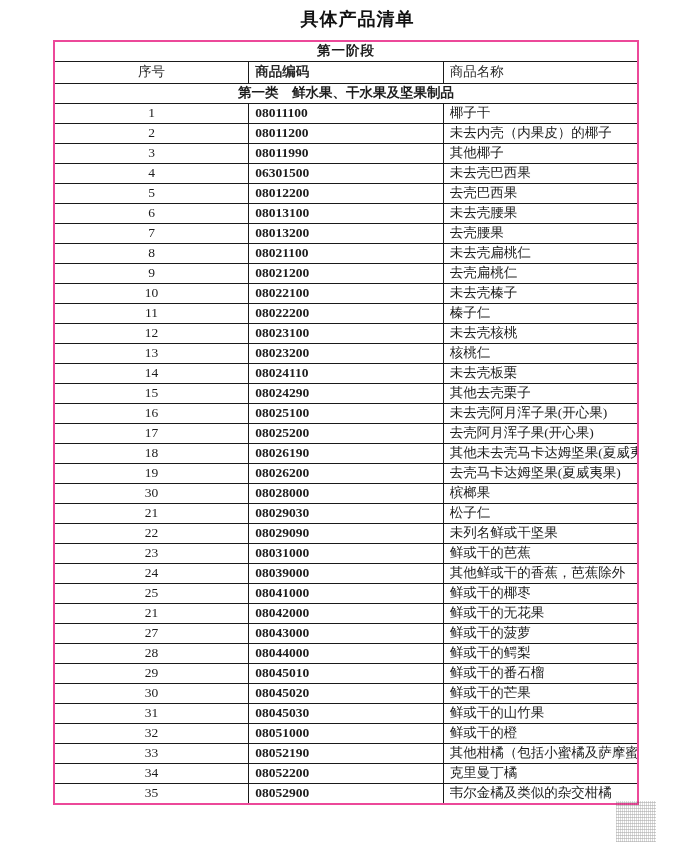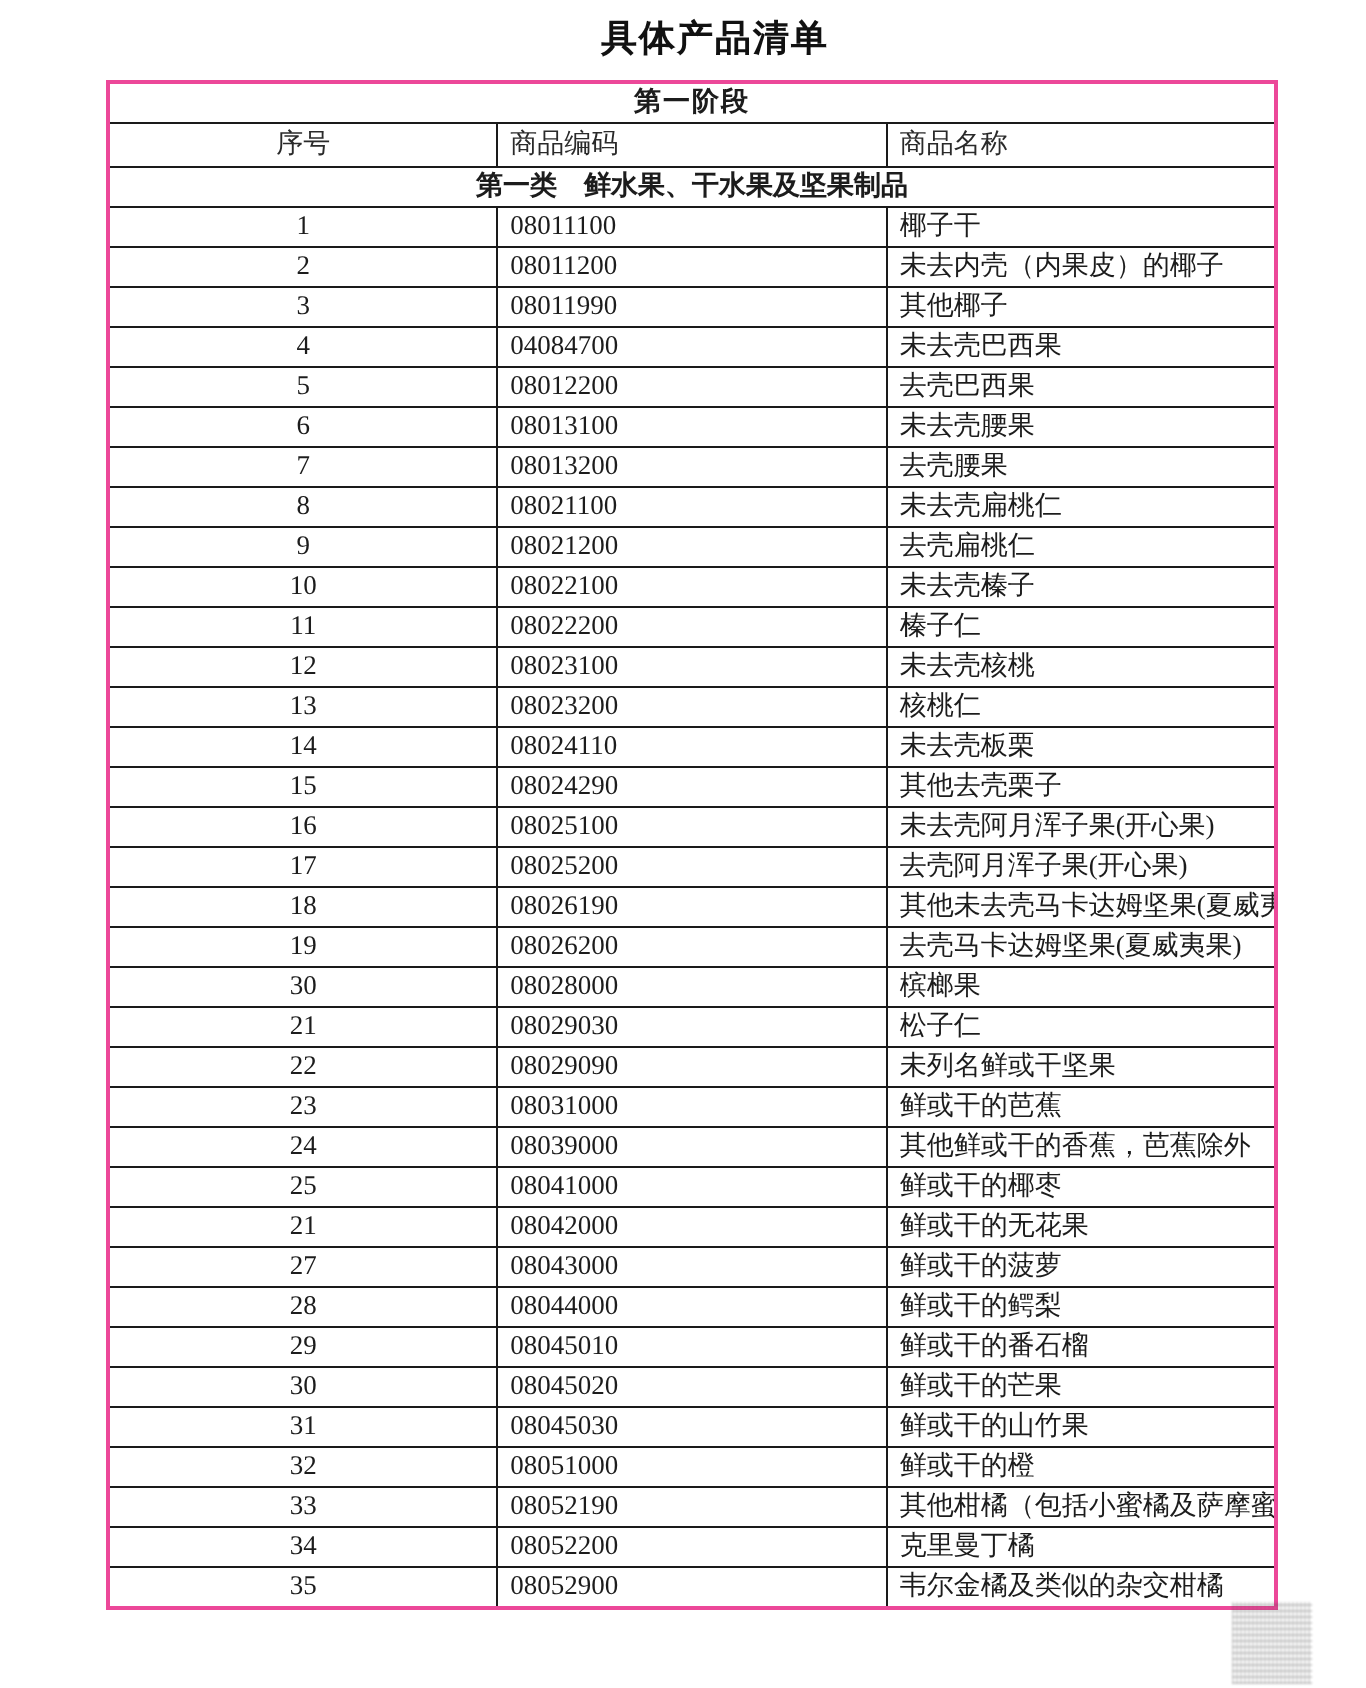--- a/index.html
+++ b/index.html
@@ -57,21 +57,21 @@
     height: 21px;
     color: #2a2a2a;
   }
   td.category-cell {
     text-align: center;
     font-family: "Liberation Sans", "DejaVu Sans", sans-serif;
     font-weight: bold;
     font-size: 14px;
   }
   td.col-seq  { width: 48px;  text-align: center; padding: 0 2px; }
-  td.col-code { width: 86px;  padding-left: 10px; }
+  td.col-code { width: 86px;  padding-left: 10px; font-weight: bold; }
   td.col-name { padding-left: 10px; }
   .watermark-smudge {
     position: absolute;
     left: 616px;
     top: 801px;
     width: 40px;
     height: 41px;
     opacity: 0.45;
     filter: blur(0.6px);
     background:
@@ -108,21 +108,21 @@
         <td class="col-code">08011200</td>
         <td class="col-name">未去内壳（内果皮）的椰子</td>
       </tr>
       <tr>
         <td class="col-seq">3</td>
         <td class="col-code">08011990</td>
         <td class="col-name">其他椰子</td>
       </tr>
       <tr>
         <td class="col-seq">4</td>
-        <td class="col-code">04084700</td>
+        <td class="col-code">06301500</td>
         <td class="col-name">未去壳巴西果</td>
       </tr>
       <tr>
         <td class="col-seq">5</td>
         <td class="col-code">08012200</td>
         <td class="col-name">去壳巴西果</td>
       </tr>
       <tr>
         <td class="col-seq">6</td>
         <td class="col-code">08013100</td>

